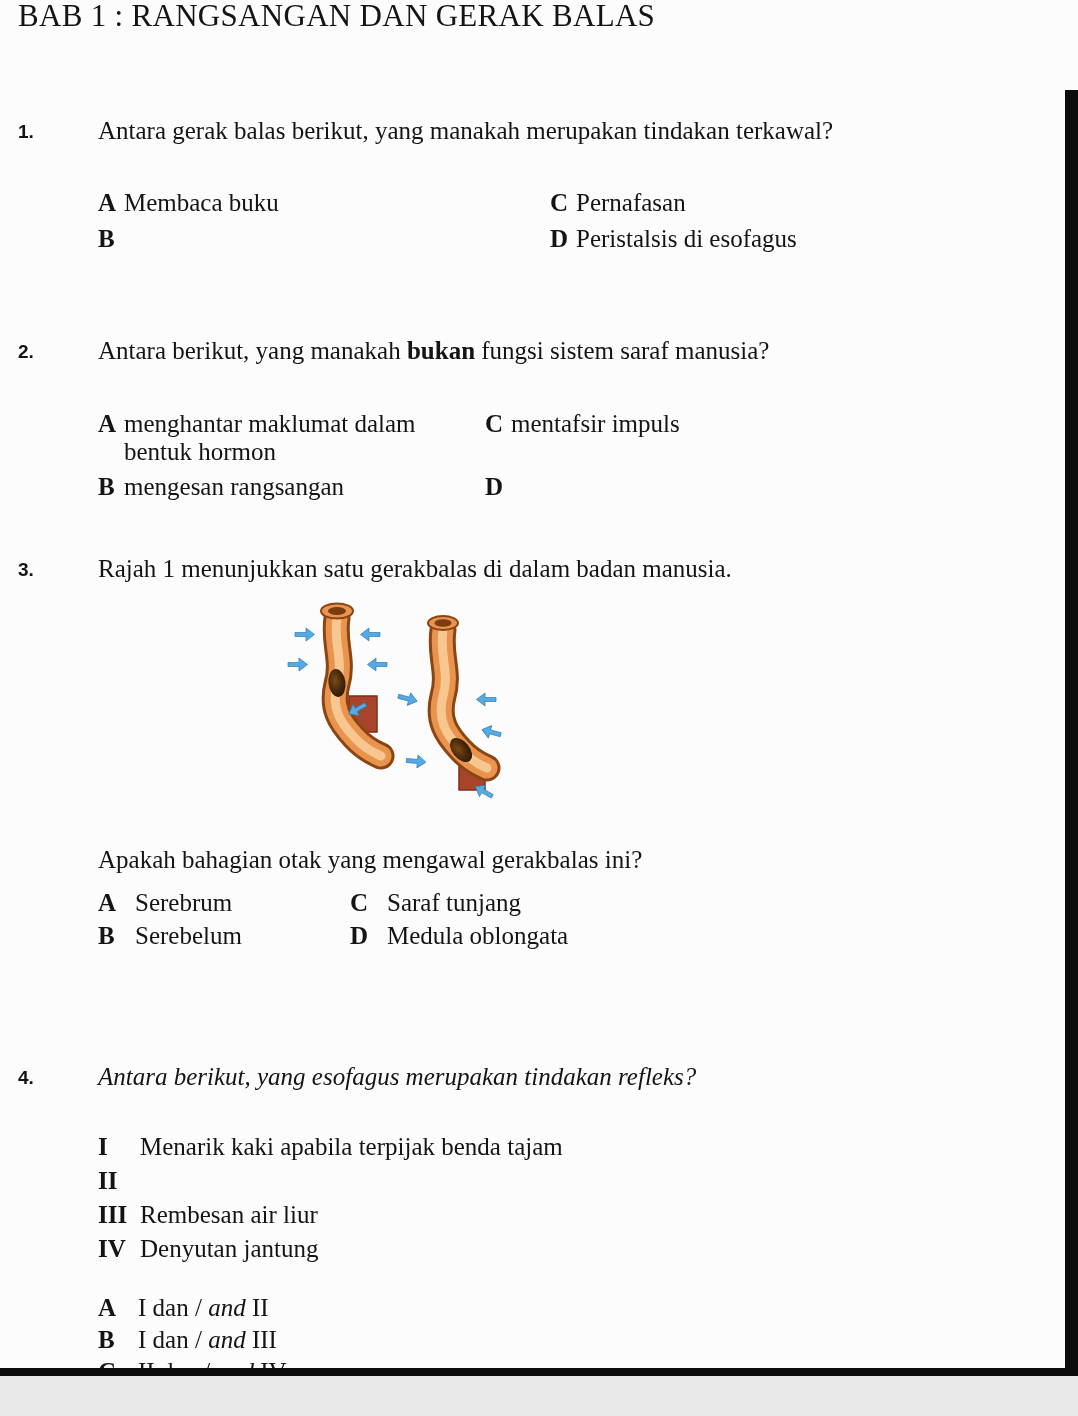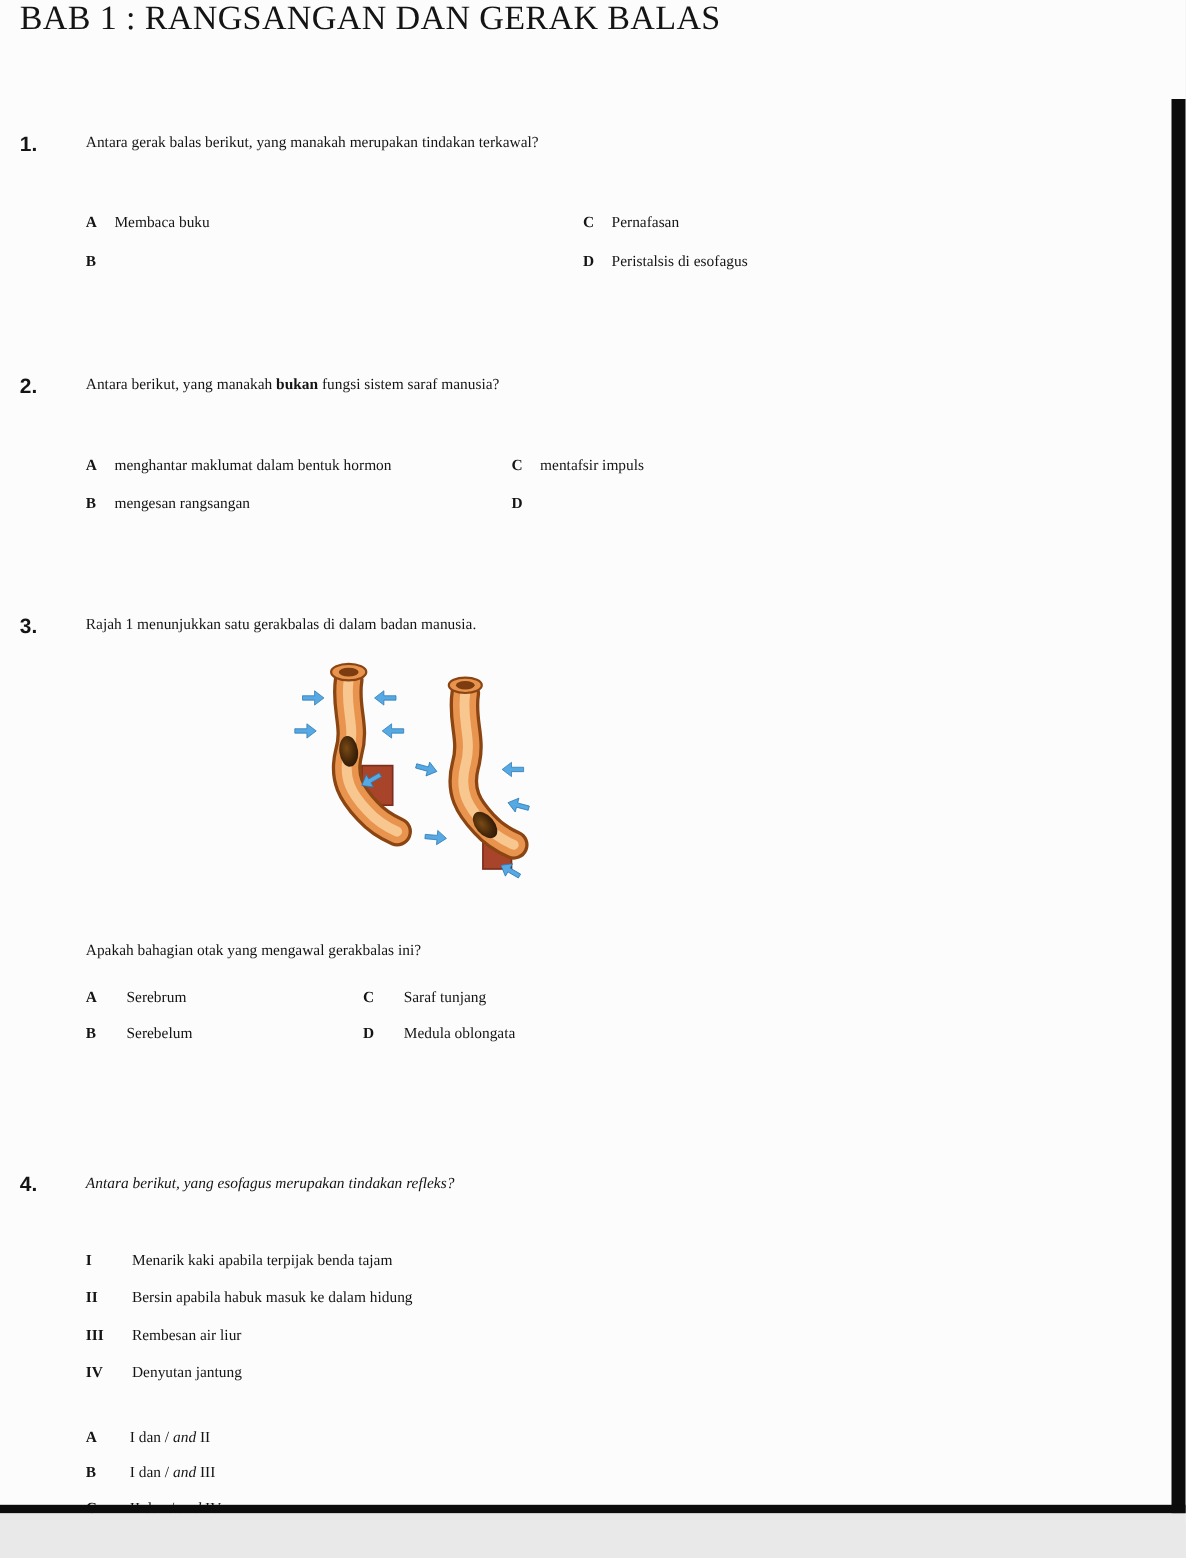--- a/index.html
+++ b/index.html
@@ -17,21 +17,21 @@
     position:absolute; left:18px; top:-2px;
     font-size:31px; font-weight:400; letter-spacing:0.3px;
   }
   .q { position:absolute; left:18px; width:1042px; }
   .q1{ top:117px; } .q2{ top:337px; } .q3{ top:555px; } .q4{ top:1063px; }
   .qnum {
     position:absolute; left:0; top:4px;
     font-family:"Liberation Sans",sans-serif;
     font-weight:700; font-size:19px;
   }
-  .qbody { margin-left:60px; font-size:14px; line-height:28px; }
+  .qbody { margin-left:80px; font-size:25px; line-height:28px; }
   .qtext { min-height:28px; }
   .q4 .qtext { font-style:italic; }
 
   .opts { display:grid; align-items:start; }
   .q1 .opts { grid-template-columns:452px auto; margin-top:44px; row-gap:8px; }
   .q2 .opts { grid-template-columns:387px auto; margin-top:45px; row-gap:7px; }
   .q3 .opts { grid-template-columns:252px auto; margin-top:15px; row-gap:5px; }
   .opt { display:flex; align-items:flex-start; }
   .opt-label { font-weight:700; width:26px; flex:none; }
   .q3 .opt-label { width:37px; }
@@ -188,21 +188,20 @@
     <div class="qbody">
       <div class="qtext">Antara berikut, yang esofagus merupakan tindakan refleks?</div>
 
       <div class="stmts">
         <div class="stmt">
           <span class="stmt-label">I</span>
           <span>Menarik kaki apabila terpijak benda tajam</span>
         </div>
         <div class="stmt">
           <span class="stmt-label">II</span>
-          <span>Bersin apabila habuk masuk ke dalam hidung</span>
         </div>
         <div class="stmt">
           <span class="stmt-label">III</span>
           <span>Rembesan air liur</span>
         </div>
         <div class="stmt">
           <span class="stmt-label">IV</span>
           <span>Denyutan jantung</span>
         </div>
       </div>

